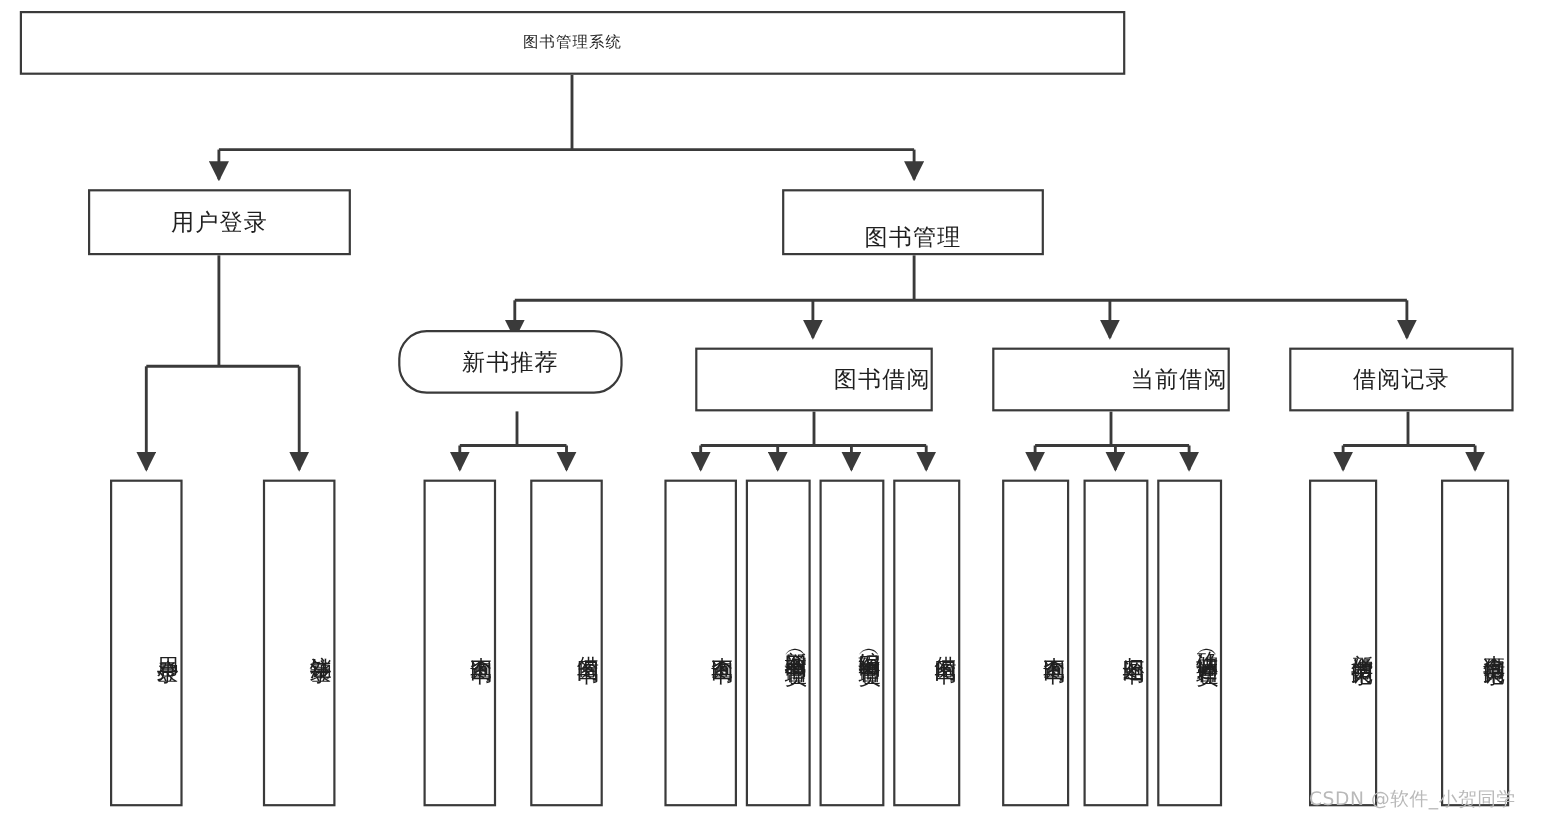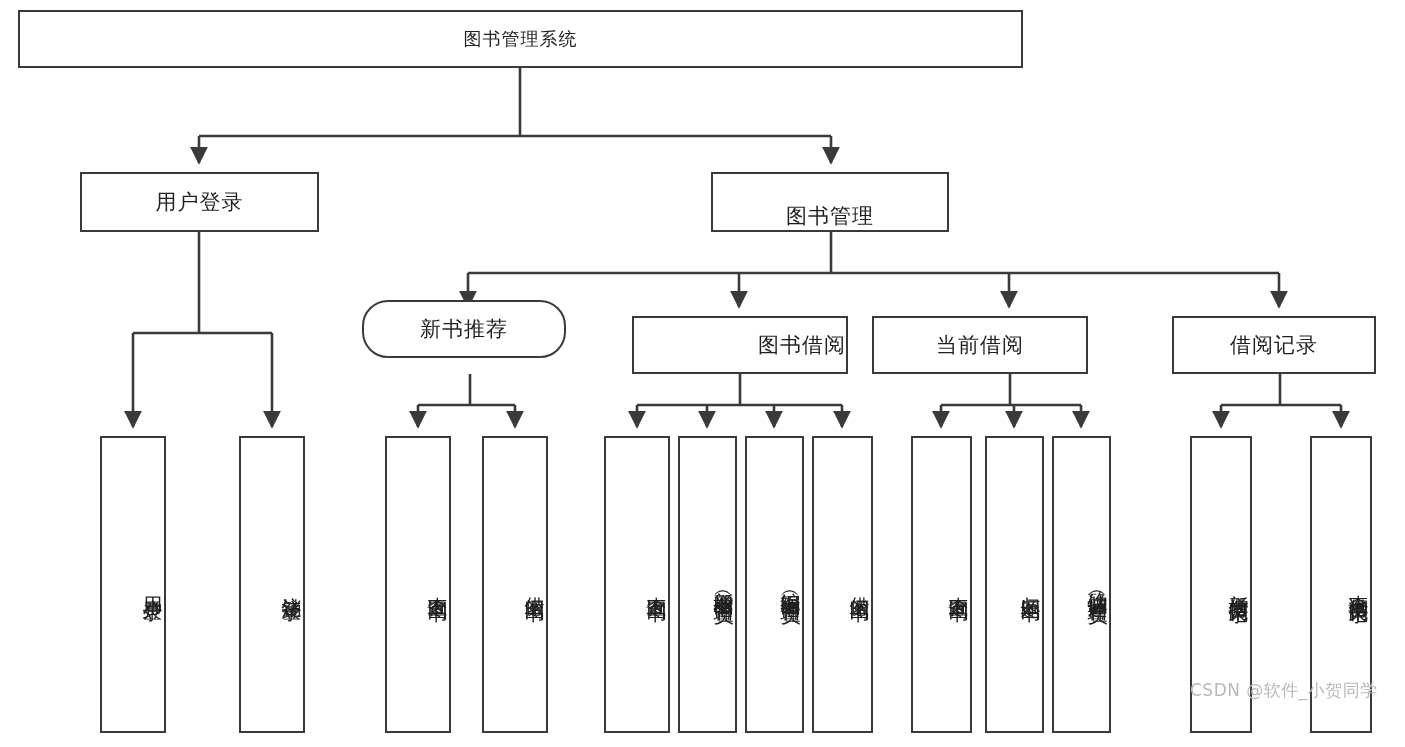--- a/index.html
+++ b/index.html
@@ -35,21 +35,21 @@
     align-items: center;
     justify-content: center;
     color: #1f1f1f;
   }
   .node.h {
     font-size: 21px;
     letter-spacing: 1px;
     white-space: nowrap;
   }
   .node.root {
-    font-size: 18px;
+    font-size: 14px;
   }
   .node.v {
     font-size: 20px;
     writing-mode: vertical-rl;
     text-orientation: upright;
     line-height: 1.12;
     letter-spacing: 2px;
     padding-top: 6px;
     padding-bottom: 6px;
     align-items: flex-start;
@@ -133,21 +133,21 @@
   <div class="node h" style="left: 711px; top: 172px; width: 238px; height: 60px; align-items: flex-end;">
     <span>图书管理</span>
   </div>
 
   <div class="node h" style="left: 362px; top: 300px; width: 204px; height: 58px; border-radius: 26px;">
     <span>新书推荐</span>
   </div>
   <div class="node h" style="left: 632px; top: 316px; width: 216px; height: 58px; justify-content: flex-end;">
     <span>图书借阅</span>
   </div>
-  <div class="node h" style="left: 872px; top: 316px; width: 216px; height: 58px;">
+  <div class="node h" style="left: 902px; top: 316px; width: 216px; height: 58px; justify-content: flex-end;">
     <span>当前借阅</span>
   </div>
   <div class="node h" style="left: 1172px; top: 316px; width: 204px; height: 58px;">
     <span>借阅记录</span>
   </div>
 
   <div class="node v" style="left: 100px; top: 436px; width: 66px; height: 297px;">
     <span class="vtext">用户登录</span>
   </div>
   <div class="node v" style="left: 239px; top: 436px; width: 66px; height: 297px;">
@@ -180,15 +180,15 @@
   <div class="node v" style="left: 1052px; top: 436px; width: 59px; height: 297px;">
     <span class="vtext">确认归还（管理员）</span>
   </div>
   <div class="node v" style="left: 1190px; top: 436px; width: 62px; height: 297px;">
     <span class="vtext">新增借阅记录</span>
   </div>
   <div class="node v" style="left: 1310px; top: 436px; width: 62px; height: 297px;">
     <span class="vtext">查询借阅记录</span>
   </div>
 
-  <div class="watermark" style="left:1190px; top:679px;">CSDN @软件_小贺同学</div>
+  <div class="watermark" style="left:1190px; top:715px;">CSDN @软件_小贺同学</div>
 
 </div>
 
 </body></html>

